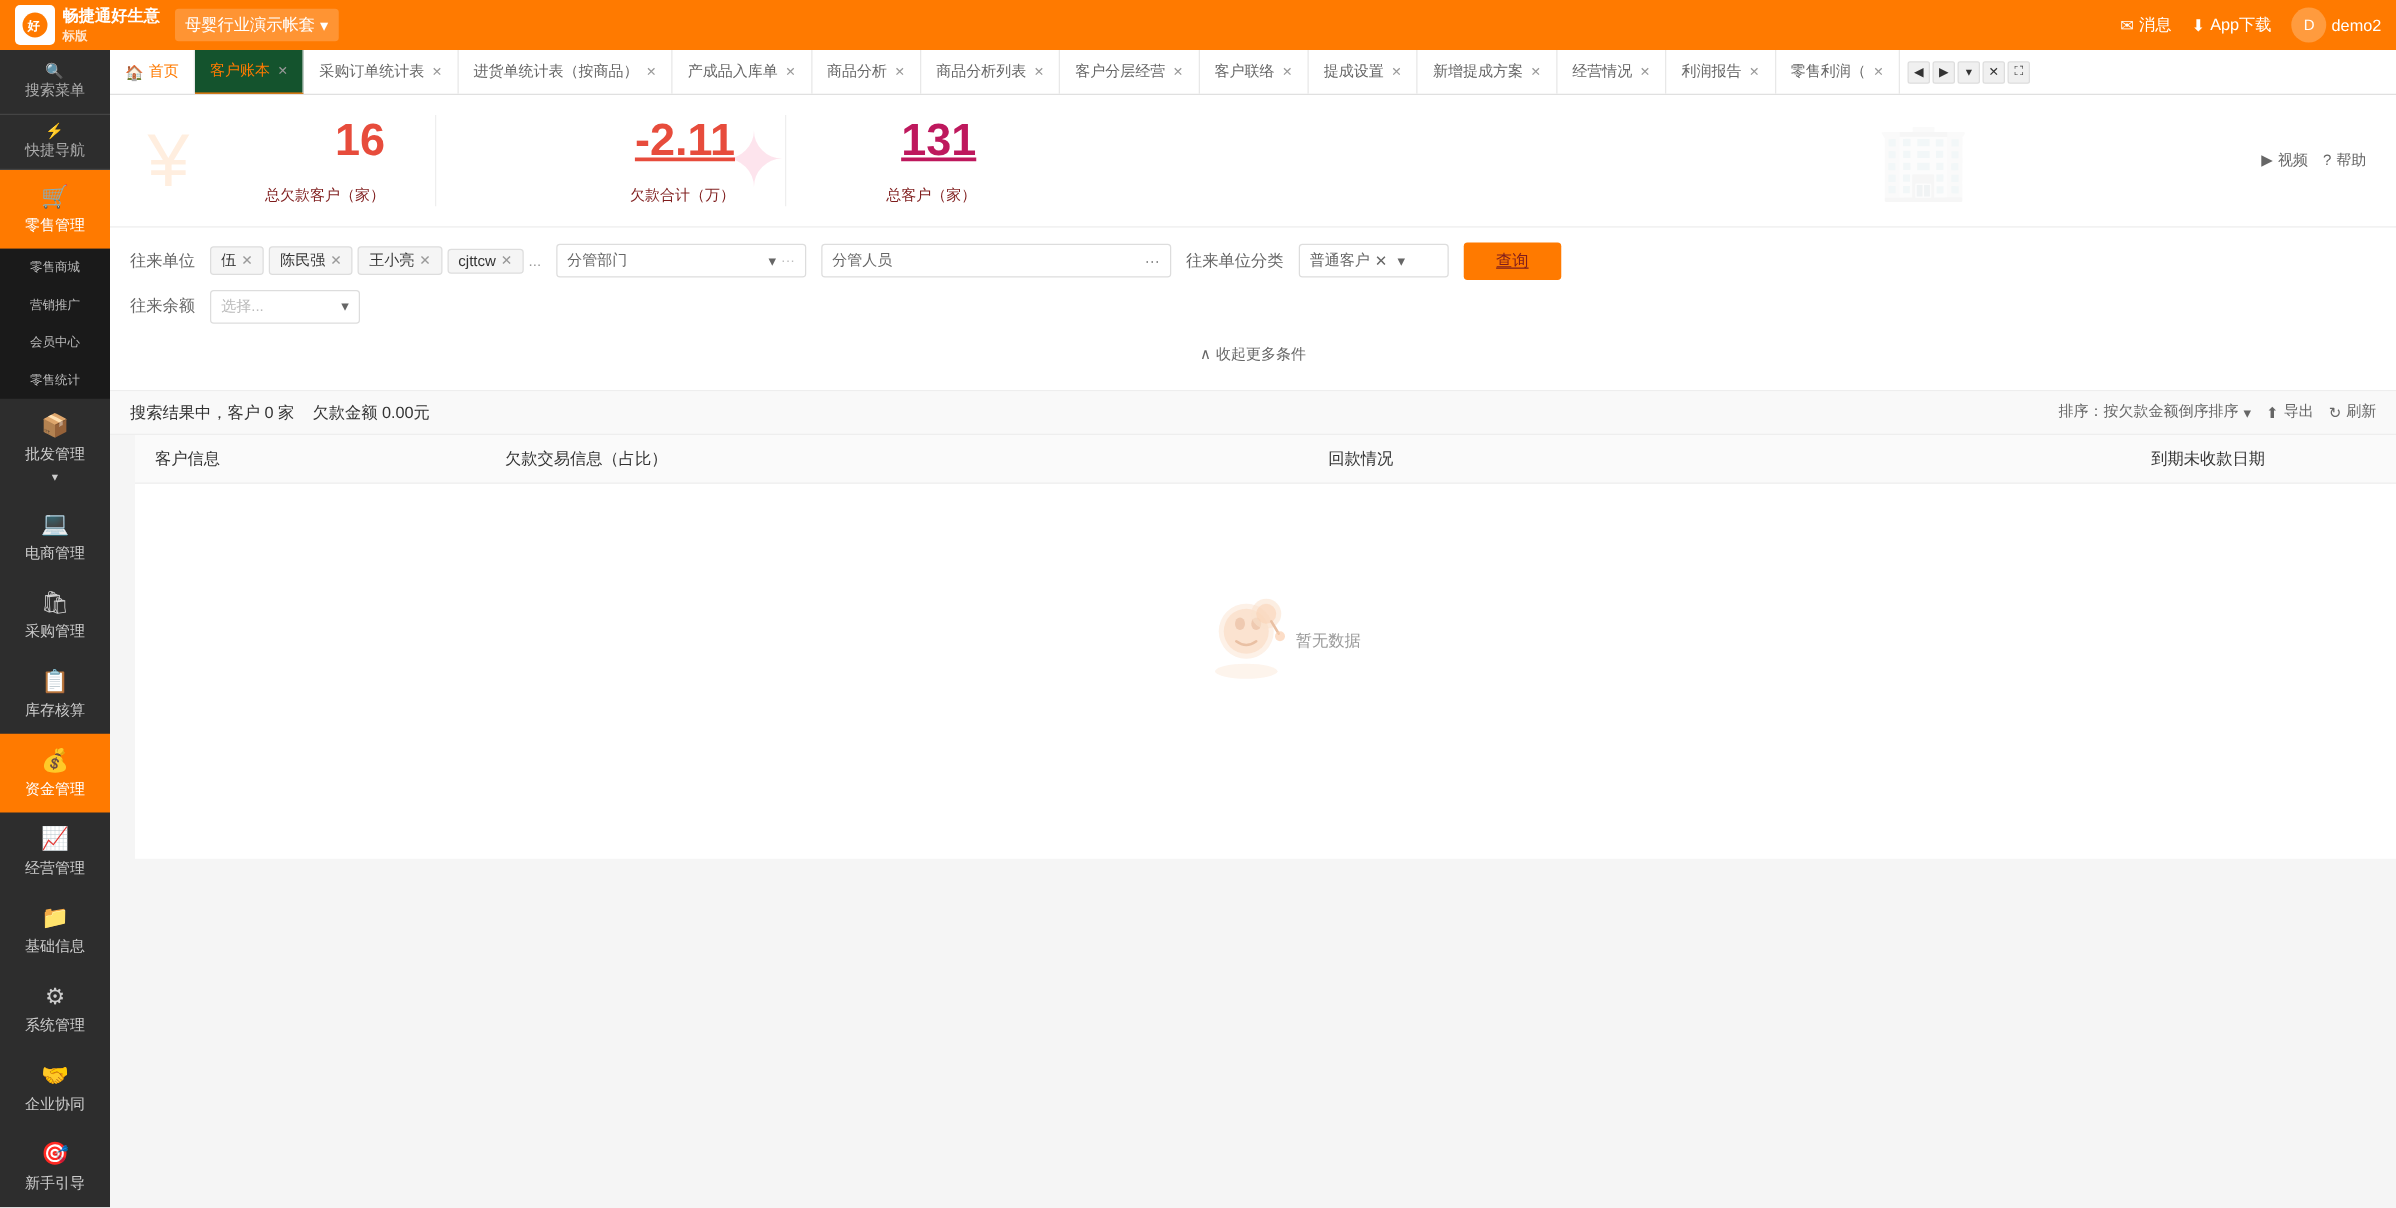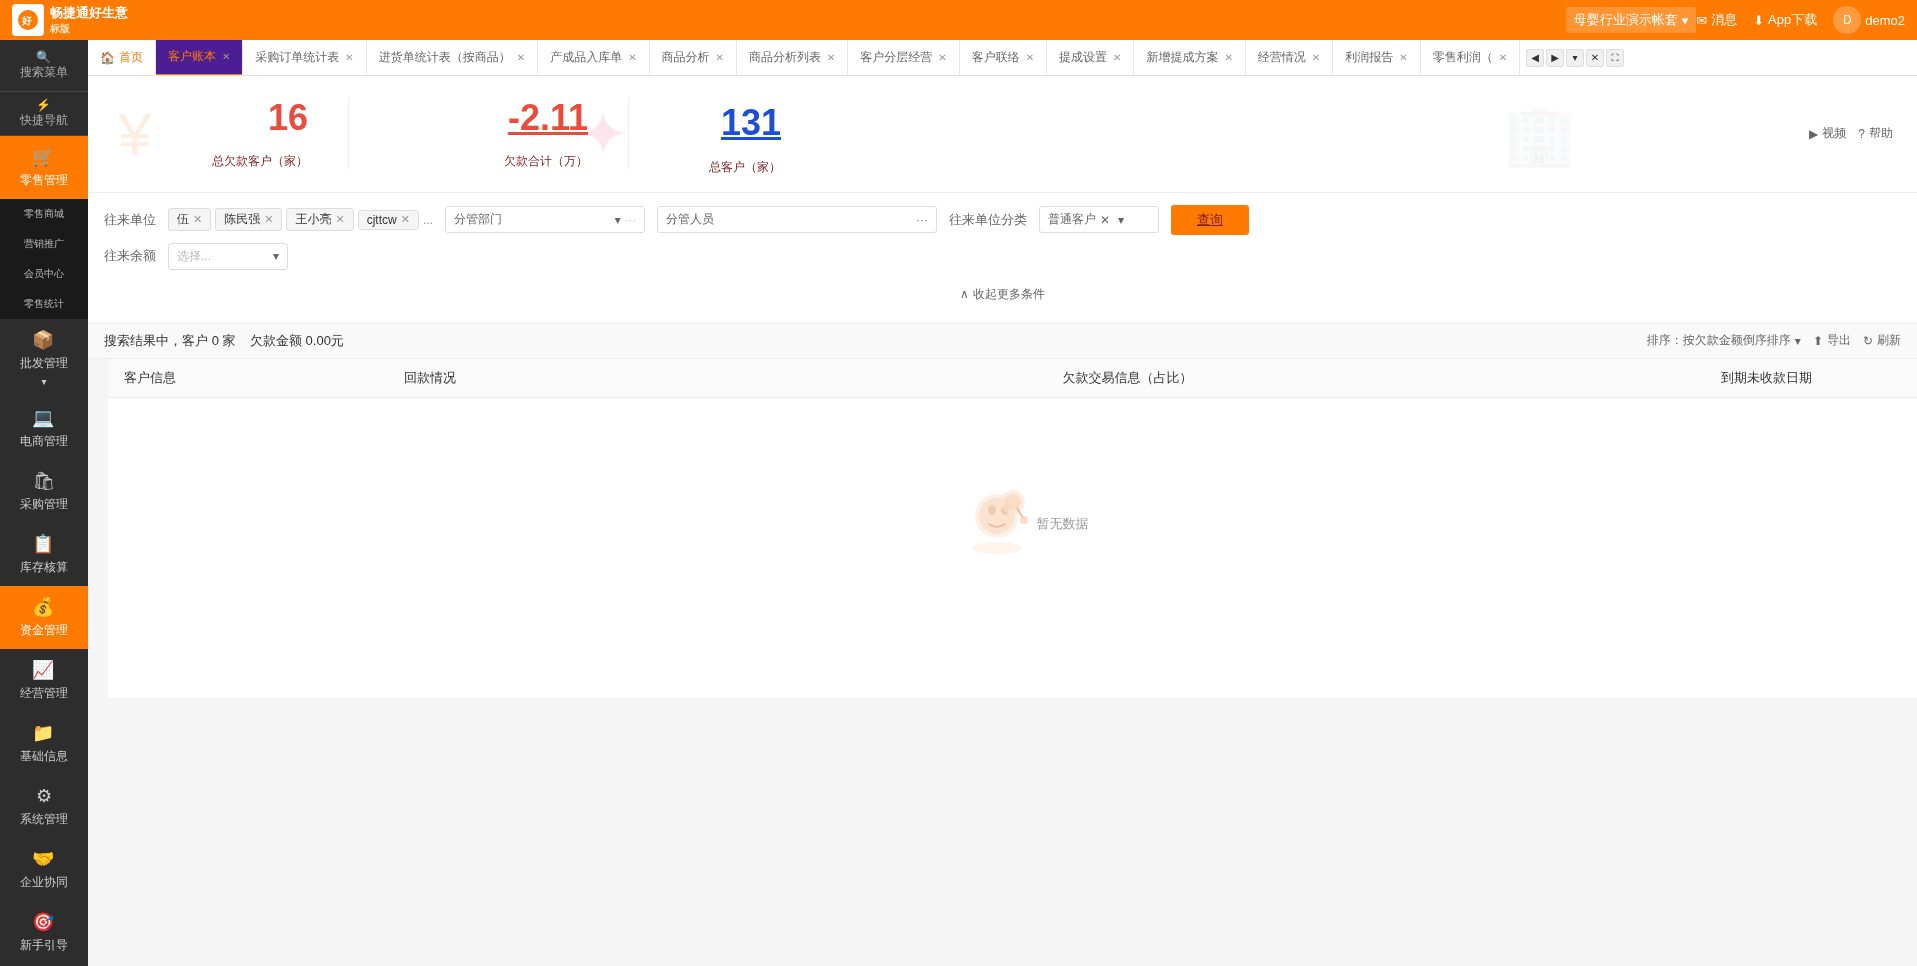--- a/index.html
+++ b/index.html
@@ -11,49 +11,49 @@
     .main-layout { display: flex; flex: 1; overflow: hidden; }
     .sidebar { width: 88px; background: #2d2d2d; color: #ccc; display: flex; flex-direction: column; flex-shrink: 0; overflow-y: auto; }
     .content-area { flex: 1; display: flex; flex-direction: column; overflow: hidden; }
     .tab-bar { background: #fff; border-bottom: 1px solid #e0e0e0; display: flex; align-items: center; height: 36px; flex-shrink: 0; overflow: hidden; }
     .main-content { flex: 1; overflow-y: auto; background: #f5f5f5; }
 
     
     .top-bar-logo { display: flex; align-items: center; gap: 6px; color: #fff; font-size: 14px; font-weight: bold; }
     .top-bar-logo .logo-icon { width: 32px; height: 32px; background: #fff; border-radius: 4px; display: flex; align-items: center; justify-content: center; }
     .top-bar-logo .logo-icon svg { width: 24px; height: 24px; }
-    .top-bar-center { flex: 1; display: flex; align-items: center; padding-left: 12px; justify-content: flex-end; }
+    .top-bar-center { flex: 1; display: flex; align-items: center; padding-left: 12px; }
     .enterprise-select { background: rgba(255,255,255,0.2); border: none; color: #fff; padding: 4px 8px; border-radius: 3px; font-size: 13px; display: flex; align-items: center; gap: 4px; cursor: pointer; }
     .top-bar-right { display: flex; align-items: center; gap: 16px; color: #fff; font-size: 13px; }
     .top-bar-btn { display: flex; align-items: center; gap: 4px; cursor: pointer; color: #fff; }
     .user-avatar { width: 28px; height: 28px; border-radius: 50%; background: #ff9b3e; display: flex; align-items: center; justify-content: center; color: #fff; font-size: 12px; }
 
     
     .sidebar-search { padding: 10px 8px; font-size: 12px; color: #aaa; cursor: pointer; text-align: center; border-bottom: 1px solid #444; }
     .sidebar-nav { padding: 6px 0; font-size: 12px; color: #aaa; cursor: pointer; text-align: center; border-bottom: 1px solid #444; }
     .sidebar-item { padding: 10px 4px; text-align: center; cursor: pointer; font-size: 12px; color: #ccc; display: flex; flex-direction: column; align-items: center; gap: 4px; }
     .sidebar-item.active { background: #ff7a00; color: #fff; }
     .sidebar-item .s-icon { font-size: 18px; }
     .sidebar-sub { background: #1a1a1a; }
     .sidebar-sub-item { padding: 8px 12px; font-size: 10px; color: #bbb; cursor: pointer; text-align: center; }
 
     
     .tab-item { padding: 0 12px; height: 36px; display: flex; align-items: center; gap: 4px; font-size: 12px; color: #666; cursor: pointer; white-space: nowrap; border-right: 1px solid #e8e8e8; flex-shrink: 0; }
-    .tab-item.active { background: #4c1d95; color: #ff7a00; border-bottom: 2px solid #ff7a00; }
+    .tab-item.active { background: #14532d; color: #ff7a00; border-bottom: 2px solid #ff7a00; }
     .tab-item.home { color: #ff7a00; }
     .tab-close { font-size: 10px; color: #999; margin-left: 2px; }
     .tab-arrows { display: flex; align-items: center; gap: 2px; padding: 0 6px; }
     .tab-arrow-btn { width: 18px; height: 18px; background: #f0f0f0; border: 1px solid #ddd; border-radius: 2px; display: flex; align-items: center; justify-content: center; cursor: pointer; font-size: 10px; }
 
     
     .stats-section { background: #fff; padding: 16px 24px; display: flex; align-items: center; gap: 0; border-bottom: 1px solid #eee; position: relative; }
     .stat-block { display: flex; flex-direction: column; align-items: flex-end; padding: 0 40px; border-right: 1px solid #eee; }
     .stat-block:first-child { padding-left: 20px; }
     .stat-number { font-size: 36px; font-weight: bold; color: #e74c3c; line-height: 1.1; }
-    .stat-number.dark { color: #1d4ed8; margin-top: 11px; }
+    .stat-number.dark { color: #be185d; }
     .stat-label { font-size: 12px; color: #7f1d1d; margin-top: 16px; }
     .stat-actions { margin-left: auto; display: flex; gap: 12px; font-size: 12px; color: #666; }
     .stat-action-btn { display: flex; align-items: center; gap: 4px; cursor: pointer; color: #666; }
 
     
     .filter-section { background: #fff; padding: 12px 16px; border-bottom: 1px solid #eee; }
     .filter-row { display: flex; align-items: center; gap: 12px; flex-wrap: wrap; margin-bottom: 8px; }
     .filter-label { color: #666; font-size: 13px; white-space: nowrap; }
     .filter-tags { display: flex; align-items: center; gap: 4px; flex-wrap: wrap; }
     .filter-tag { background: #f5f5f5; border: 1px solid #ddd; border-radius: 3px; padding: 2px 8px; font-size: 12px; display: flex; align-items: center; gap: 4px; }
@@ -374,22 +374,22 @@
             <div class="result-action-btn">
               <span>↻</span>
               <span>刷新</span>
             </div>
           </div>
         </div>
 
         <div class="data-table">
           <div class="table-header">
             <div>客户信息</div>
+            <div>欠款交易信息（占比）</div>
             <div>回款情况</div>
-            <div>欠款交易信息（占比）</div>
             <div>到期未收款日期</div>
           </div>
           <div class="table-body">
             <div class="empty-state">
 
               <div style="width:80px; height:80px; opacity:0.5;">
                 <svg viewBox="0 0 80 80" fill="none" xmlns="http://www.w3.org/2000/svg">
                   <ellipse cx="40" cy="70" rx="25" ry="6" fill="#f5c6a0" opacity="0.4"></ellipse>
                   <circle cx="40" cy="38" r="22" fill="#f5c6a0" opacity="0.5"></circle>
                   <circle cx="40" cy="38" r="18" fill="#f5a060" opacity="0.4"></circle>

